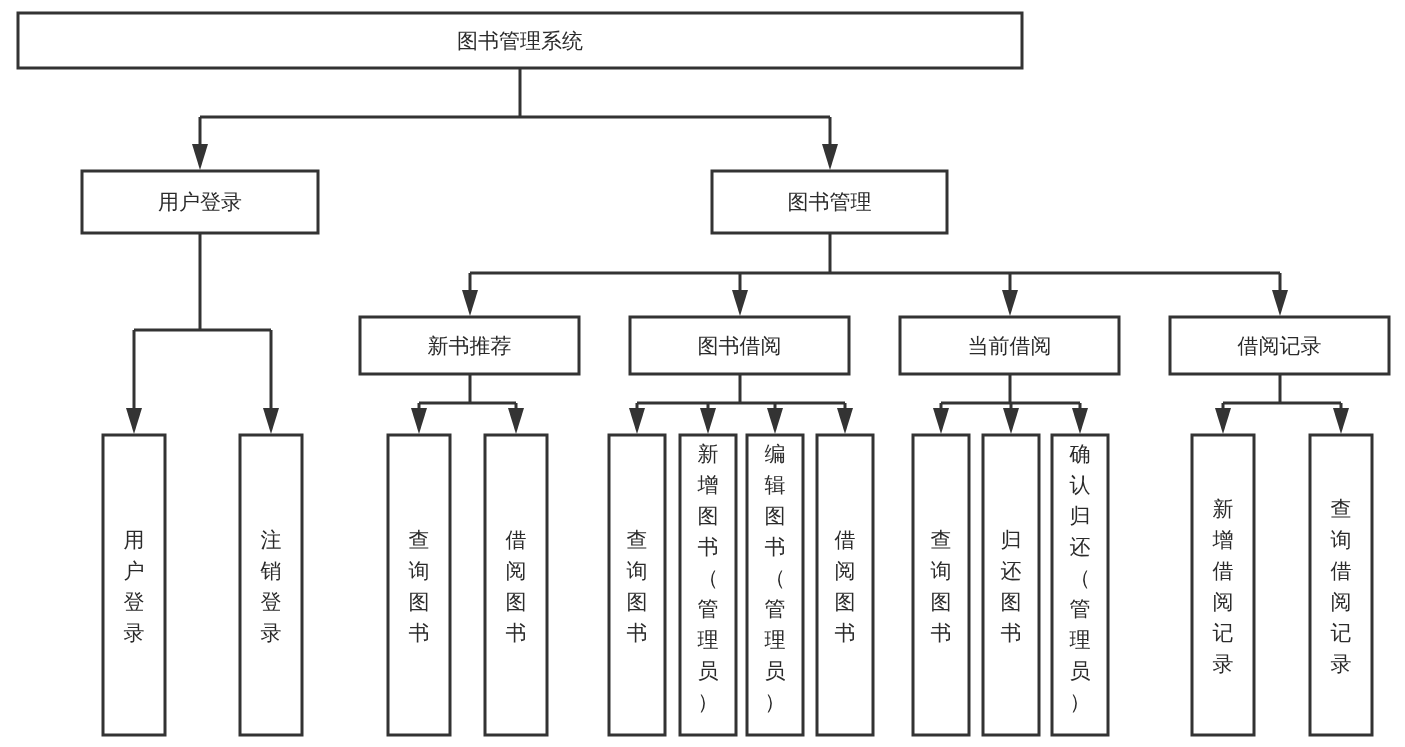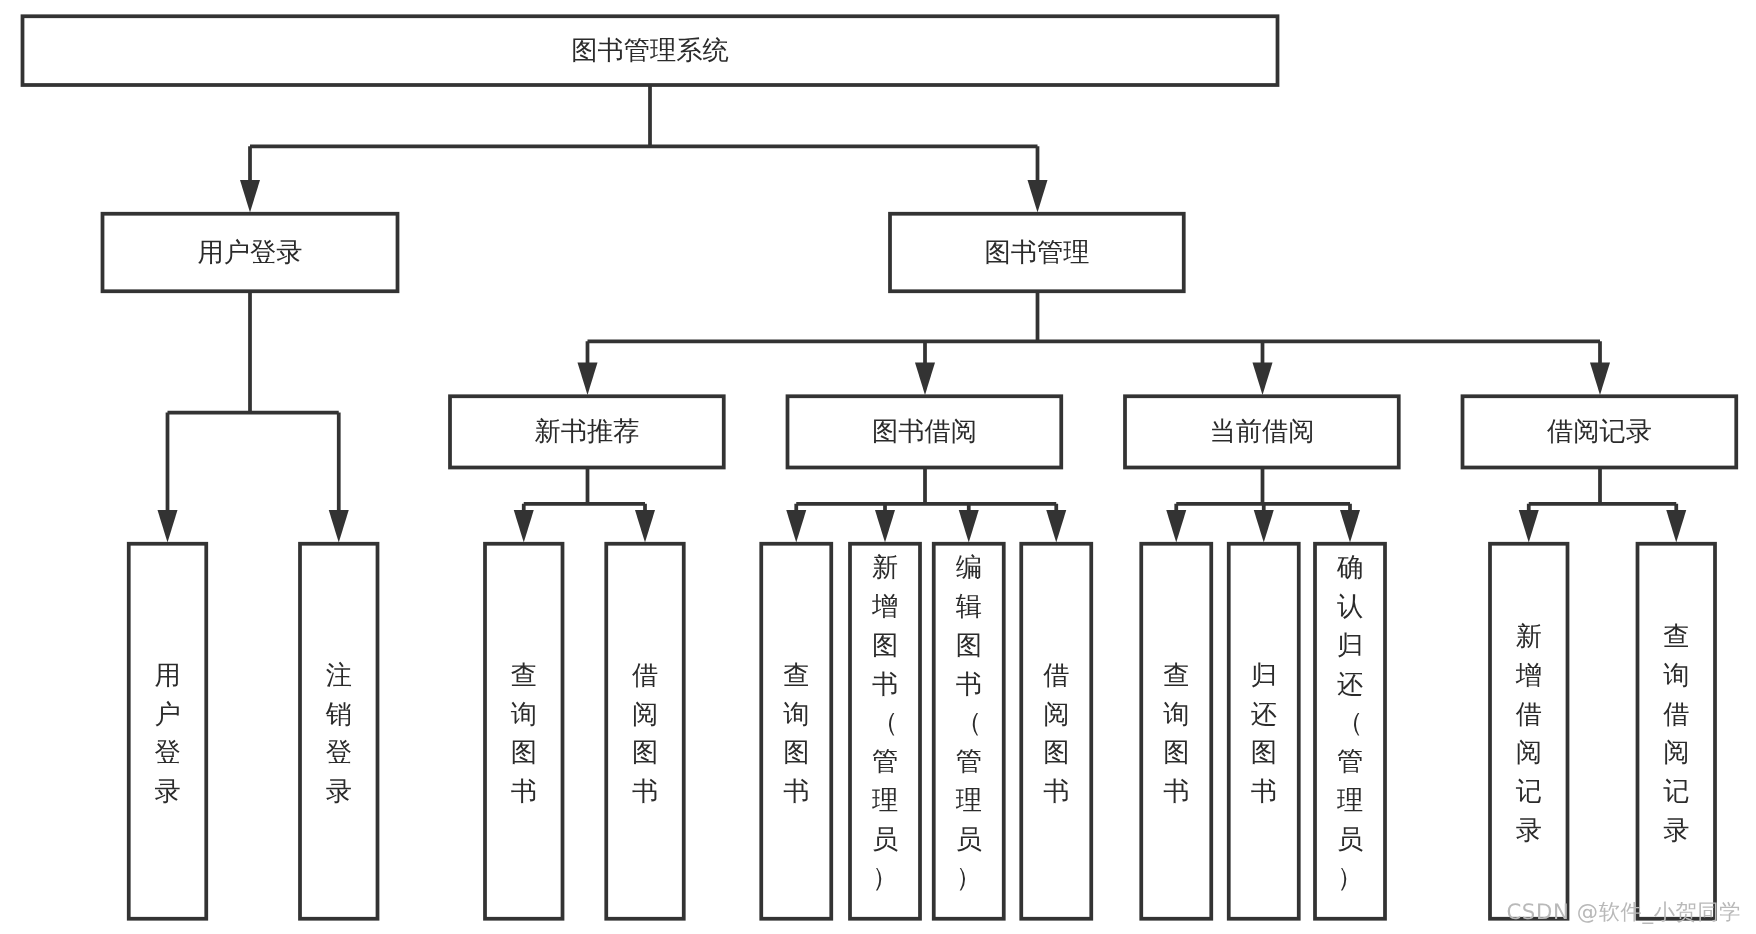--- a/index.html
+++ b/index.html
@@ -200,14 +200,13 @@
         <g>
           <rect x="1192" y="435" width="62" height="300" class="box-rect"></rect>
           <text x="1223" class="box-label-v"><tspan x="1223" y="516">新</tspan><tspan x="1223" y="547">增</tspan><tspan x="1223" y="578">借</tspan><tspan x="1223" y="609">阅</tspan><tspan x="1223" y="640">记</tspan><tspan x="1223" y="671">录</tspan></text>
         </g>
         <g>
           <rect x="1310" y="435" width="62" height="300" class="box-rect"></rect>
           <text x="1341" class="box-label-v"><tspan x="1341" y="516">查</tspan><tspan x="1341" y="547">询</tspan><tspan x="1341" y="578">借</tspan><tspan x="1341" y="609">阅</tspan><tspan x="1341" y="640">记</tspan><tspan x="1341" y="671">录</tspan></text>
         </g>
       </g>
   </svg>
-  <div class="watermark">CSDN @软件_小贺同学</div>
 </div>
 
 </body></html>

